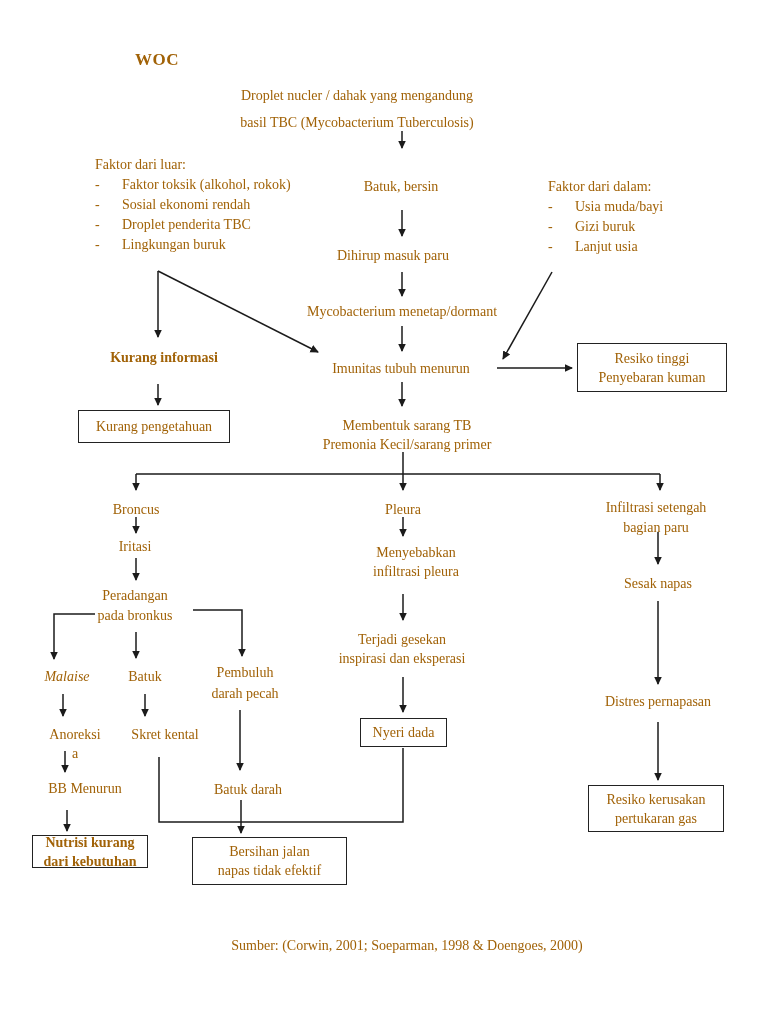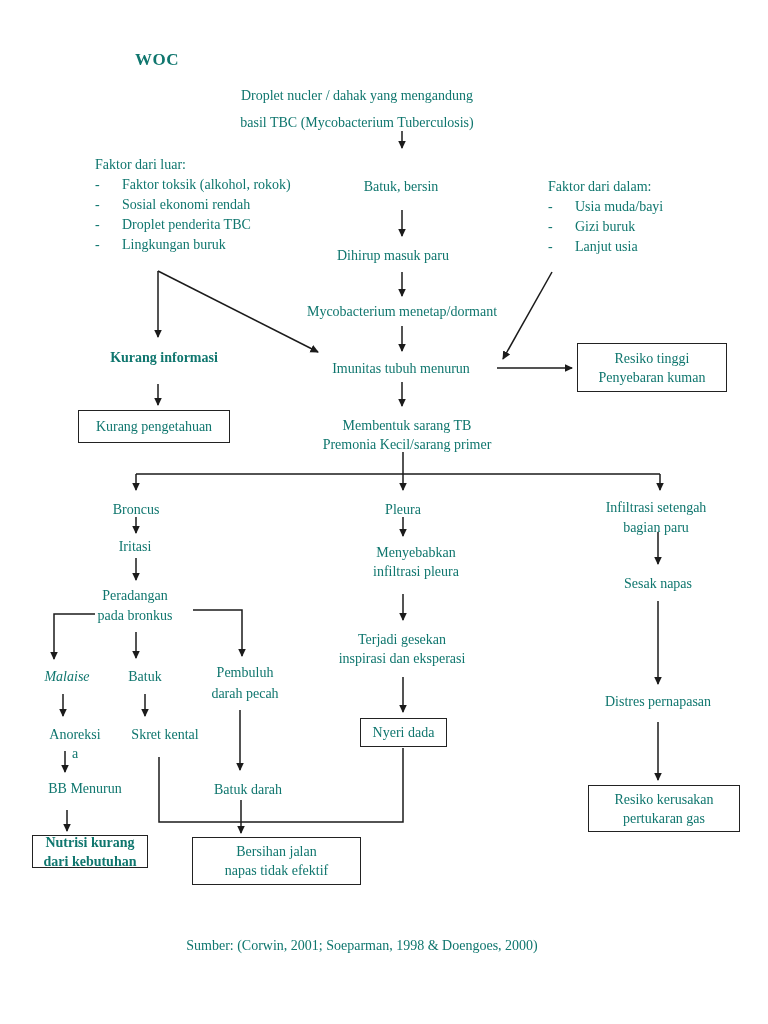--- a/index.html
+++ b/index.html
@@ -2,21 +2,21 @@
 <html><head>
 <meta charset="utf-8">
 <style>
   html, body { margin: 0; padding: 0; background: #e8e8e8; }
   #page {
     position: relative;
     width: 768px; height: 1024px;
     margin: 0 auto;
     background: #ffffff;
     font-family: "Liberation Serif", "DejaVu Serif", serif;
-    color: #0f766e;
+    color: #a16207;
     overflow: hidden;
   }
   .node {
     position: absolute;
     font-size: 14px;
     line-height: 19px;
     white-space: pre-line;
     text-align: center;
     transform: translateX(-50%);
   }
@@ -50,20 +50,21 @@
   .factor-block .heading { margin: 0 0 0 0; }
   .factor-list { margin: 0; padding: 0; list-style: none; }
   .factor-list li { display: flex; }
   .factor-list .dash { width: 27px; flex: 0 0 27px; }
   #connectors { position: absolute; left: 0; top: 0; }
   .source-line {
     position: absolute;
     font-size: 14px;
     transform: translateX(-50%);
     white-space: nowrap;
+    margin-left: 45px;
   }
 </style>
 </head>
 <body>
 
 <div id="page">
 
   <svg id="connectors" width="768" height="1024" viewBox="0 0 768 1024">
     <defs>
       <marker id="arw" markerWidth="9" markerHeight="9" refX="7.5" refY="4" orient="auto" markerUnits="userSpaceOnUse">
@@ -181,29 +182,29 @@
   <div class="node" style="left:145px; top:667px;">Batuk</div>
   <div class="node lh21" style="left:245px; top:662px;">Pembuluh
 darah pecah</div>
   <div class="node" style="left:75px; top:725px;">Anoreksi
 a</div>
   <div class="node" style="left:165px; top:725px;">Skret kental</div>
   <div class="node" style="left:85px; top:779px;">BB Menurun</div>
   <div class="node" style="left:248px; top:780px;">Batuk darah</div>
   <div class="boxed" style="left:32px; top:835px; width:116px; height:33px;font-weight:bold;">Nutrisi kurang
 dari kebutuhan</div>
-  <div class="boxed" style="left:192px; top:837px; width:169px; height:48px;">Bersihan jalan
+  <div class="boxed" style="left:192px; top:837px; width:155px; height:48px;">Bersihan jalan
 napas tidak efektif</div>
 
   <div class="node" style="left:402px; top:543px;margin-left:14px;">Menyebabkan
 infiltrasi pleura</div>
   <div class="node" style="left:402px; top:630px;">Terjadi gesekan
 inspirasi dan eksperasi</div>
   <div class="boxed" style="left:360px; top:718px; width:87px; height:29px;">Nyeri dada</div>
 
   <div class="node" style="left:658px; top:574px;">Sesak napas</div>
   <div class="node" style="left:658px; top:692px;">Distres pernapasan</div>
-  <div class="boxed" style="left:588px; top:785px; width:152px; height:47px;">Resiko kerusakan
+  <div class="boxed" style="left:588px; top:785px; width:136px; height:47px;">Resiko kerusakan
 pertukaran gas</div>
 
   <div class="source-line" style="left:362px; top:938px;">Sumber: (Corwin, 2001; Soeparman, 1998 &amp; Doengoes, 2000)</div>
 
 </div>
 
 </body></html>

